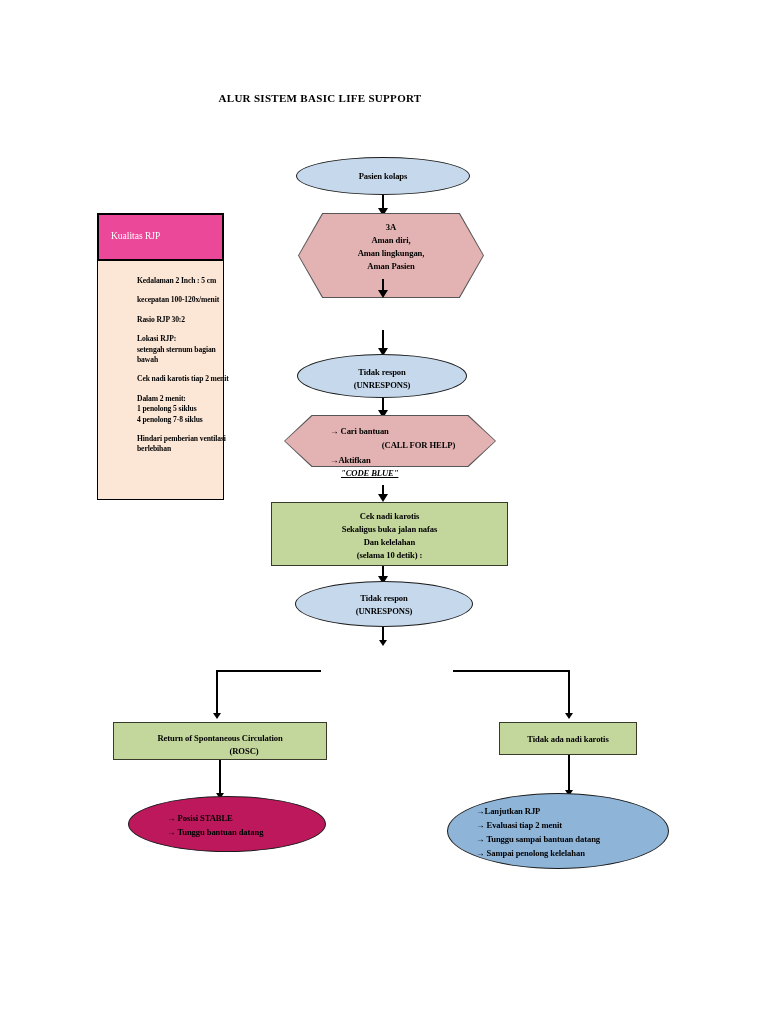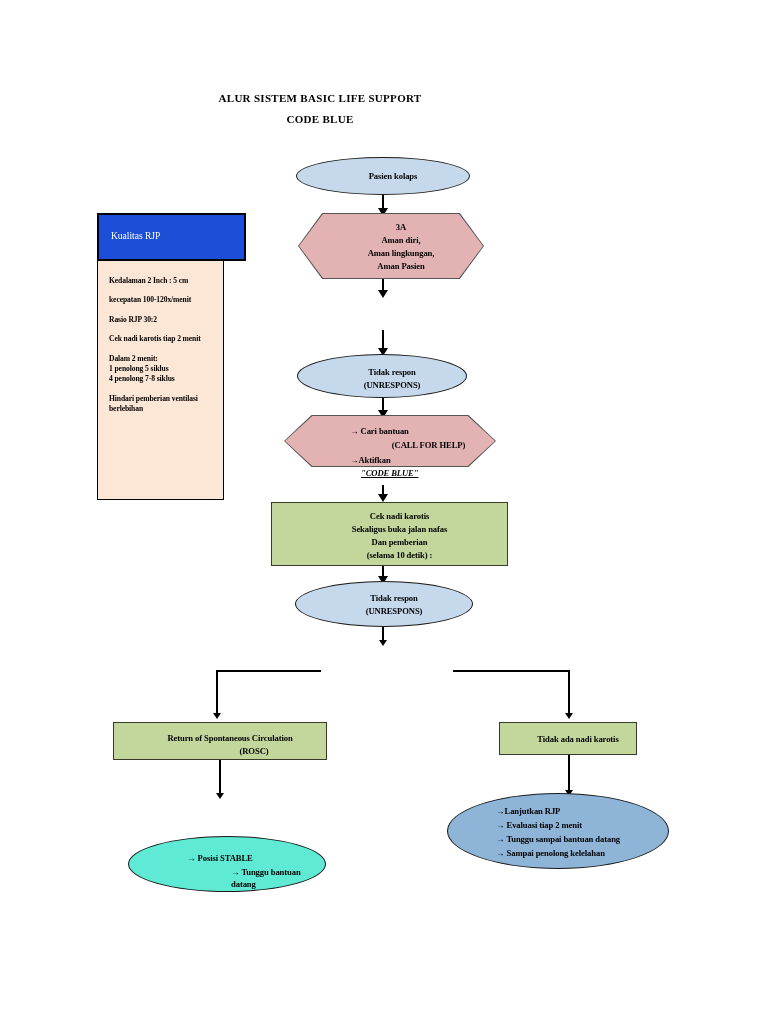--- a/index.html
+++ b/index.html
@@ -8,34 +8,34 @@
   .stage{position:relative;width:768px;height:1024px;overflow:hidden;}
 
   
   .title{position:absolute;left:0;top:88px;width:640px;text-align:center;
          font-weight:bold;font-size:11px;letter-spacing:.3px;line-height:21px;}
   .title .l2{display:block;}
 
   
   .sidebar{position:absolute;left:97px;top:213px;width:127px;height:287px;
            border:1px solid #000;background:#fce7d7;box-sizing:border-box;}
-  .sidebar-head{position:absolute;left:-1px;top:-1px;width:149px;height:48px;
-                background:#1d4ed8;border:2px solid #000;box-sizing:border-box;}
+  .sidebar-head{position:absolute;left:-1px;top:-1px;width:127px;height:48px;
+                background:#ec4899;border:2px solid #000;box-sizing:border-box;}
   .sidebar-head span{position:absolute;left:12px;top:16px;color:#ffffff;
                      font-size:9.5px;font-weight:normal;}
   .sidebar-body{position:absolute;left:0;top:48px;width:127px;padding:14px 0 0 11px;
                 box-sizing:border-box;}
   .sb-line{font-size:7.6px;line-height:10.4px;margin-bottom:9px;font-weight:bold;
            letter-spacing:-.1px;}
-  .sb-line div{white-space:nowrap;}
+  .sb-line div{white-space:nowrap;margin-left:28px;}
 
   
   .node{position:absolute;box-sizing:border-box;}
   .nt{position:absolute;left:0;right:0;text-align:center;font-weight:bold;
-      font-size:8.6px;line-height:12px;letter-spacing:-.1px;padding-left:20px;}
+      font-size:8.6px;line-height:12px;letter-spacing:-.1px;}
   .nt-left{text-align:left;}
 
   
   .ellipse{border:1px solid #1a1a1a;border-radius:50%;}
   .rect{border:1px solid #3a3a2a;}
   .hexwrap{position:absolute;}
   .hexwrap .hexborder{position:absolute;inset:0;
       background:#555;clip-path:polygon(13% 0,87% 0,100% 50%,87% 100%,13% 100%,0 50%);}
   .hexwrap .hexfill{position:absolute;left:1px;top:1px;right:1px;bottom:1px;
       clip-path:polygon(13% 0,87% 0,100% 50%,87% 100%,13% 100%,0 50%);}
@@ -52,37 +52,41 @@
   .clip-line{position:absolute;left:0;right:0;text-align:center;font-weight:bold;
       font-size:8.6px;color:#2b2b2b;overflow:hidden;height:5px;opacity:.85;}
 </style>
 </head>
 <body>
 
 <div class="stage">
 
   <div class="title">
     <span>ALUR SISTEM BASIC LIFE SUPPORT</span>
-    <span class="l2">CODE BLUE</span>
   </div>
 
   <div class="sidebar">
     <div class="sidebar-head">
       <span>Kualitas RJP</span>
     </div>
     <div class="sidebar-body">
       <div class="sb-line">
           <div>Kedalaman 2 Inch : 5 cm</div>
         </div>
       <div class="sb-line">
           <div>kecepatan 100-120x/menit</div>
         </div>
       <div class="sb-line">
           <div>Rasio RJP  30:2</div>
         </div>
+      <div class="sb-line">
+        <div>Lokasi  RJP:</div>
+          <div>setengah sternum bagian</div>
+          <div>bawah</div>
+      </div>
       <div class="sb-line">
           <div>Cek nadi karotis tiap 2 menit</div>
         </div>
       <div class="sb-line">
         <div>Dalam  2 menit:</div>
           <div>1 penolong 5 siklus</div>
           <div>4 penolong 7-8 siklus</div>
       </div>
       <div class="sb-line">
         <div>Hindari pemberian ventilasi</div>
@@ -90,21 +94,21 @@
       </div>
     </div>
   </div>
 
   <div class="node ellipse" style="left:296px;top:157px;width:174px;height:38px;background:#c6d9ec;">
     <div class="nt" style="top:12px;">Pasien kolaps</div>
   </div>
   <div class="vline" style="left:382px;top:195px;height:17px;"></div>
   <div class="arrow" style="left:378px;top:208px;"></div>
 
-  <div class="hexwrap" style="left:298px;top:213px;width:186px;height:66px;">
+  <div class="hexwrap" style="left:298px;top:213px;width:186px;height:85px;">
     <div class="hexborder"></div>
     <div class="hexfill" style="background:#e3b3b3;"></div>
     <div class="nt" style="top:8px;">3A</div>
     <div class="nt" style="top:21px;">Aman diri,</div>
     <div class="nt" style="top:34px;">Aman lingkungan,</div>
     <div class="nt" style="top:47px;">Aman Pasien</div>
   </div>
   <div class="vline" style="left:382px;top:279px;height:14px;"></div>
   <div class="arrow" style="left:378px;top:290px;"></div>
 
@@ -125,21 +129,21 @@
     <div class="nt nt-left" style="top:24px;left:57px;text-align:center;">(CALL FOR HELP)</div>
     <div class="nt nt-left" style="top:39px;left:46px;">→Aktifkan</div>
     <div class="nt nt-left ul-ital" style="top:52px;left:57px;">"CODE BLUE"</div>
   </div>
   <div class="vline" style="left:382px;top:485px;height:12px;"></div>
   <div class="arrow" style="left:378px;top:494px;"></div>
 
   <div class="node rect" style="left:271px;top:502px;width:237px;height:64px;background:#c3d69b;">
     <div class="nt" style="top:7px;">Cek nadi karotis</div>
     <div class="nt" style="top:20px;">Sekaligus buka jalan nafas</div>
-    <div class="nt" style="top:33px;">Dan pemberian</div>
+    <div class="nt" style="top:33px;">Dan kelelahan</div>
     <div class="nt" style="top:46px;text-align:center;">(selama 10 detik) :</div>
   </div>
   <div class="vline" style="left:382px;top:566px;height:14px;"></div>
   <div class="arrow" style="left:378px;top:576px;"></div>
 
   <div class="node ellipse" style="left:295px;top:581px;width:178px;height:46px;background:#c6d9ec;overflow:hidden;">
     <div class="nt" style="top:10px;">Tidak respon</div>
     <div class="nt" style="top:23px;">(UNRESPONS)</div>
     <div class="clip-line" style="top:37px;"></div>
   </div>
@@ -160,23 +164,23 @@
   </div>
   <div class="vline" style="left:219px;top:760px;height:36px;"></div>
   <div class="arrow-sm" style="left:216px;top:793px;"></div>
 
   <div class="node rect" style="left:499px;top:722px;width:138px;height:33px;background:#c3d69b;">
     <div class="nt" style="top:10px;">Tidak ada nadi karotis</div>
   </div>
   <div class="vline" style="left:568px;top:755px;height:38px;"></div>
   <div class="arrow-sm" style="left:565px;top:790px;"></div>
 
-  <div class="node ellipse" style="left:128px;top:836px;width:198px;height:56px;background:#5eead4;">
+  <div class="node ellipse" style="left:128px;top:796px;width:198px;height:56px;background:#be185d;">
     <div class="nt nt-left" style="top:15px;left:38px;">→ Posisi STABLE</div>
-    <div class="nt nt-left" style="top:29px;left:38px;margin-left:44px;">→ Tunggu bantuan datang</div>
+    <div class="nt nt-left" style="top:29px;left:38px;">→ Tunggu bantuan datang</div>
   </div>
 
   <div class="node ellipse" style="left:447px;top:793px;width:222px;height:76px;background:#8eb4d8;">
     <div class="nt nt-left" style="top:11px;left:28px;">→Lanjutkan RJP</div>
     <div class="nt nt-left" style="top:25px;left:28px;">→ Evaluasi tiap 2 menit</div>
     <div class="nt nt-left" style="top:39px;left:28px;">→ Tunggu sampai bantuan datang</div>
     <div class="nt nt-left" style="top:53px;left:28px;">→ Sampai penolong kelelahan</div>
   </div>
 
 </div>

